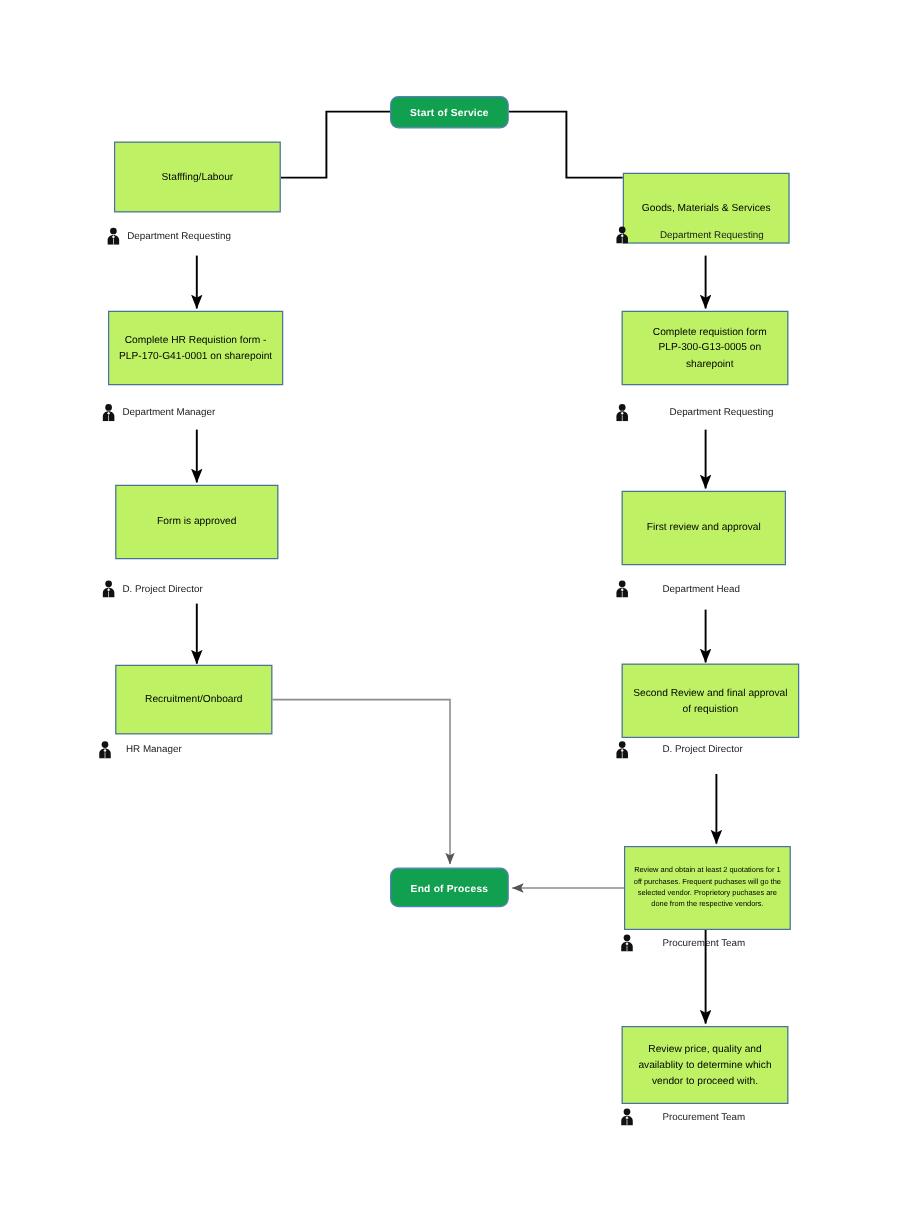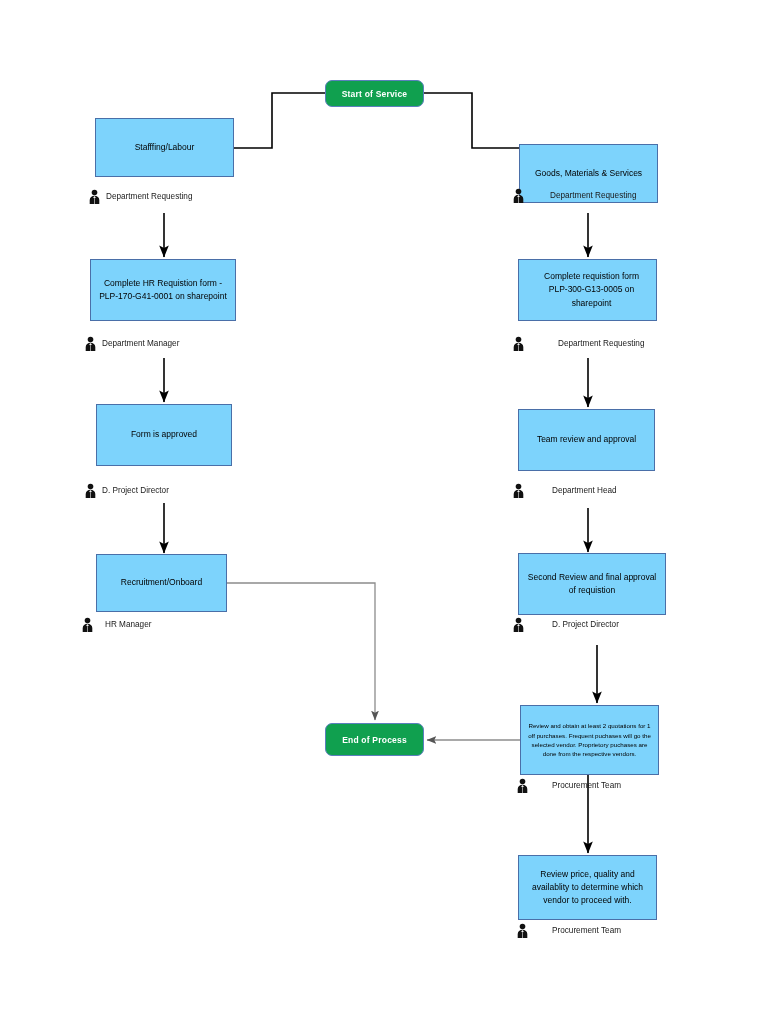--- a/index.html
+++ b/index.html
@@ -30,21 +30,21 @@
   }
   .node {
     position: absolute;
     box-sizing: border-box;
     display: flex;
     align-items: center;
     justify-content: center;
     text-align: center;
   }
   .proc {
-    background: #7dd3fc;
+    background: #bef264;
     border: 1px solid #4a6fa8;
     color: #000000;
     font-size: 8.5px;
     line-height: 1.55;
     padding: 4px 8px;
     align-items: center;
   }
   .proc.dense {
     font-size: 6.2px;
     line-height: 1.5;
@@ -134,21 +134,21 @@
 
   <div class="node proc" style="left:518px; top:259px; width:139px; height:62px;padding-left:16px;">
     <span>Complete requistion form PLP-300-G13-0005 on sharepoint</span>
   </div>
 
   <div class="node proc" style="left:96px; top:404px; width:136px; height:62px;">
     <span>Form is approved</span>
   </div>
 
   <div class="node proc" style="left:518px; top:409px; width:137px; height:62px;">
-    <span>Team review and approval</span>
+    <span>First review and approval</span>
   </div>
 
   <div class="node proc" style="left:96px; top:554px; width:131px; height:58px;">
     <span>Recruitment/Onboard</span>
   </div>
 
   <div class="node proc" style="left:518px; top:553px; width:148px; height:62px;">
     <span>Second Review and final approval of requistion</span>
   </div>
 

